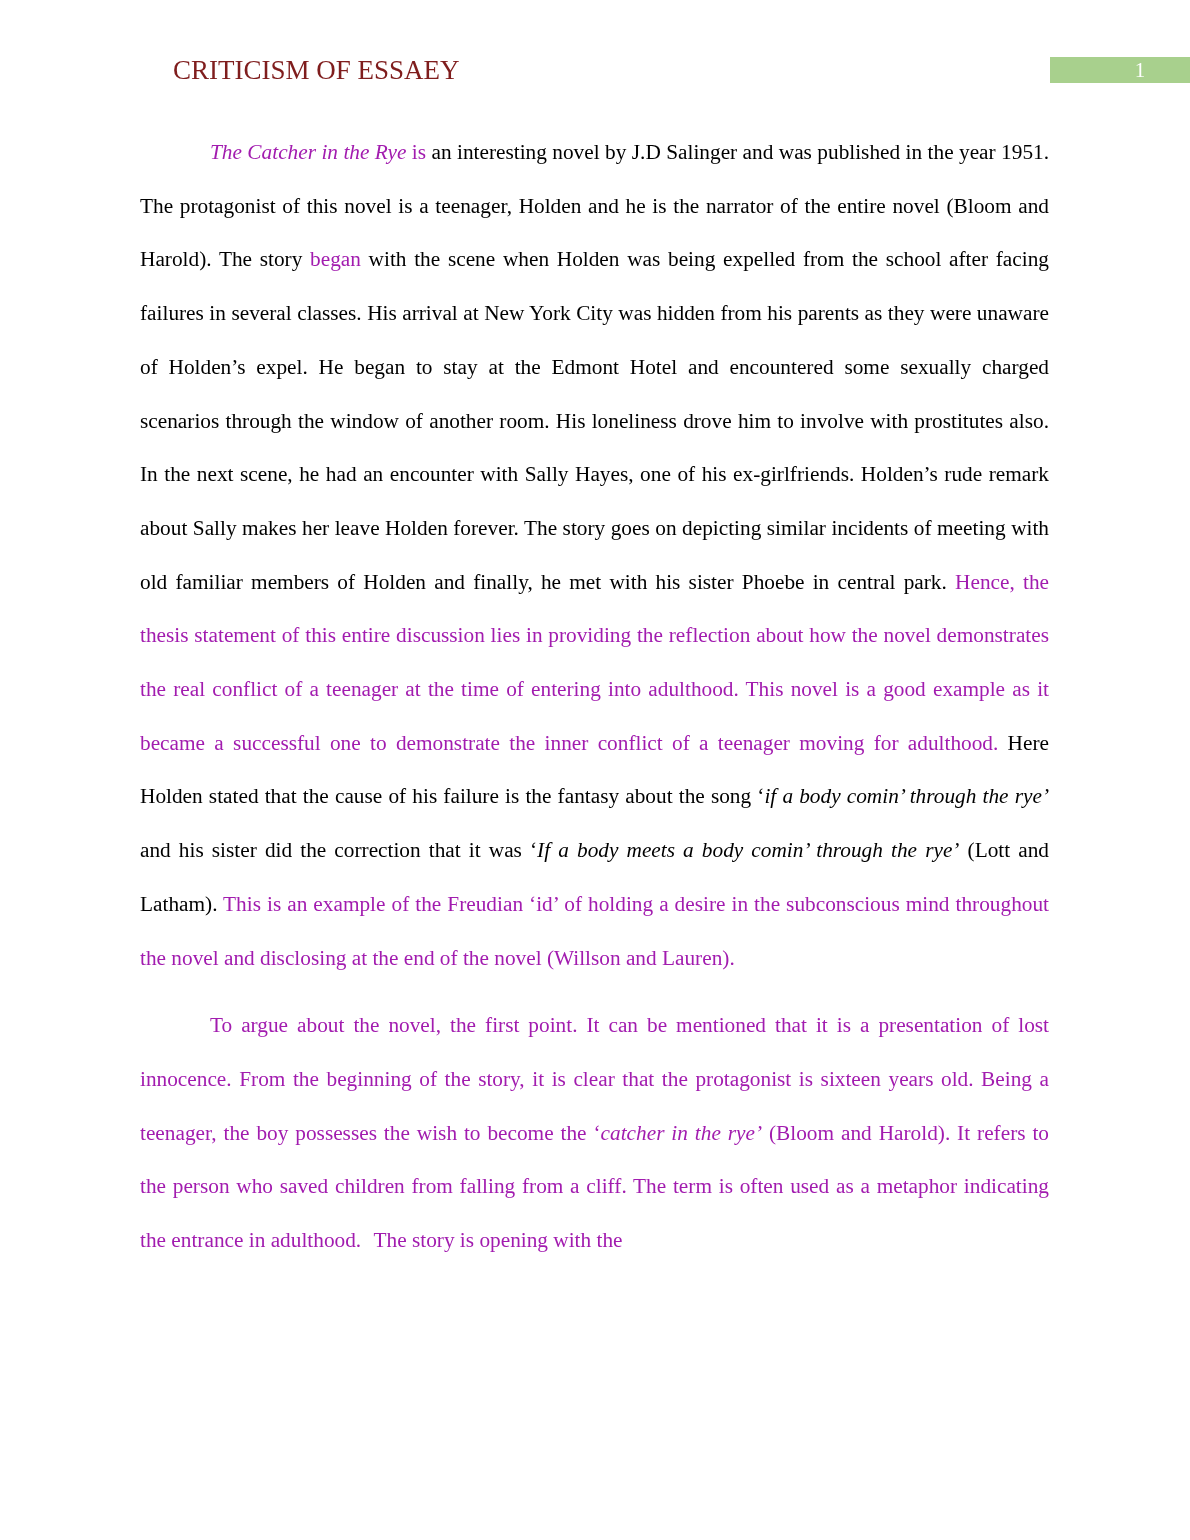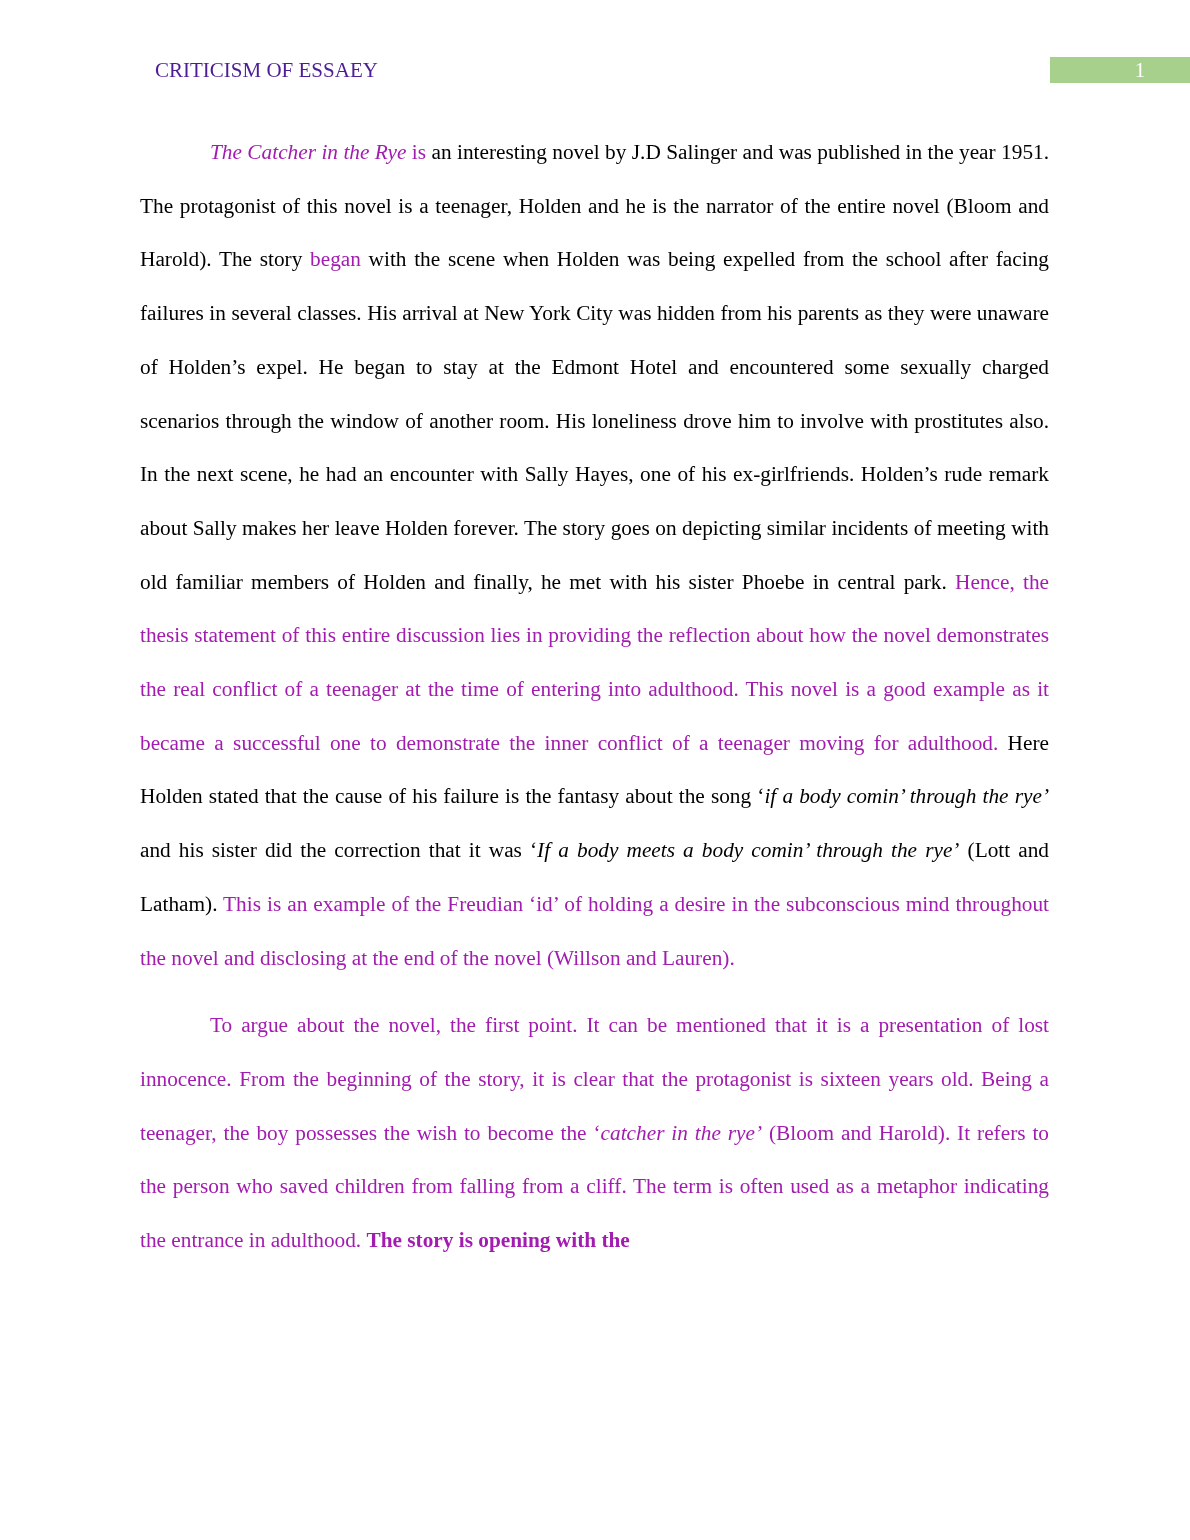--- a/index.html
+++ b/index.html
@@ -1,40 +1,40 @@
 <!DOCTYPE html>
 <html><head>
 <meta charset="utf-8">
 <style>
   html, body { margin: 0; padding: 0; background: #ffffff; }
   body { width: 1190px; height: 1540px; position: relative; overflow: hidden; }
   .page { position: absolute; left: 0; top: 0; width: 1190px; height: 1540px; background: #fff; }
   .header-title {
-    position: absolute; left: 155px; top: 57px;
-    font-family: "Liberation Serif", serif; font-size: 21px; color: #4c1d95;
+    position: absolute; left: 173px; top: 57px;
+    font-family: "Liberation Serif", serif; font-size: 27px; color: #7f1d1d;
     line-height: 26px; letter-spacing: 0px;
   }
   .page-num-box {
     position: absolute; left: 1050px; top: 57px; width: 140px; height: 26px;
     background: #a8d08d;
   }
   .page-num {
     position: absolute; left: 1133px; top: 57px; width: 14px; text-align: center;
     font-family: "Liberation Serif", serif; font-size: 21px; color: #ffffff; line-height: 26px;
   }
   .body-text {
     position: absolute; left: 140px; top: 126px; width: 909px;
     font-family: "Liberation Serif", serif; font-size: 21.3px; color: #000;
     line-height: 53.7px; text-align: justify;
   }
   .body-text p { margin: 0; text-indent: 70px; }
   .body-text p + p { margin-top: 14px; }
   .red { color: #a21caf; }
   .it { font-style: italic; }
-  .bd { font-weight: bold; }
+  .bd { font-weight: normal; margin-left: 7px; }
 </style>
 </head>
 <body>
 
 <div class="page">
   <div class="header-title">CRITICISM OF ESSAEY</div>
   <div class="page-num-box"></div>
   <div class="page-num">1</div>
 
   <div class="body-text">

